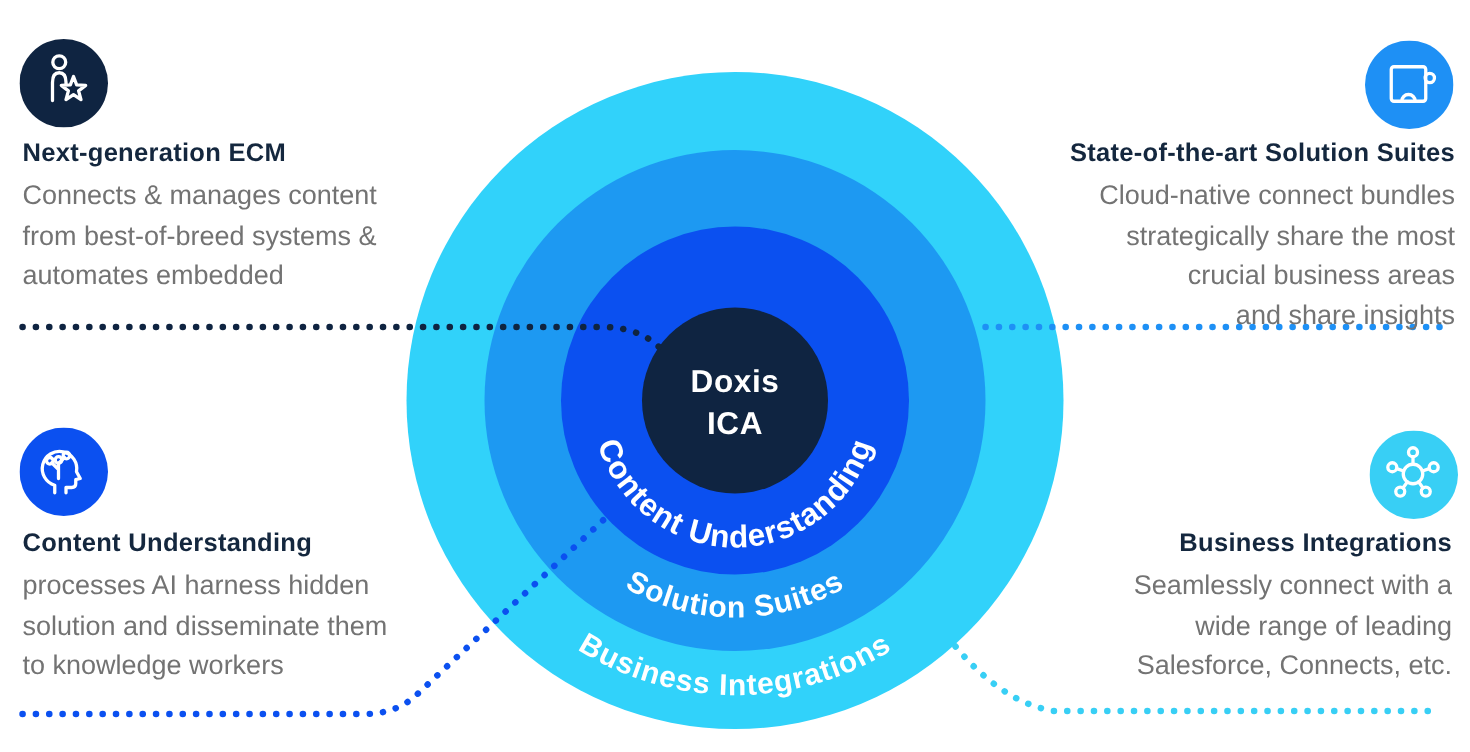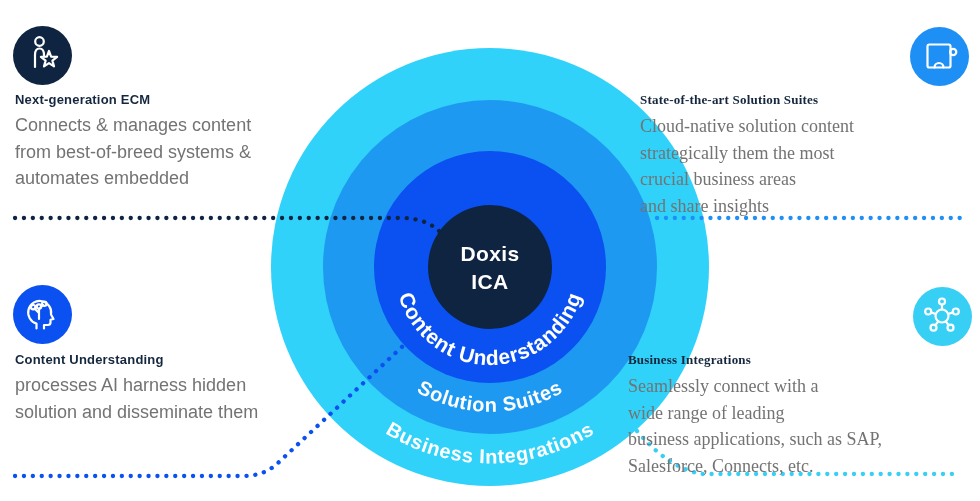--- a/index.html
+++ b/index.html
@@ -4,23 +4,23 @@
 <style>
   html,body{margin:0;padding:0;background:#fff;}
   .canvas{
     position:relative;width:980px;height:501px;background:#ffffff;overflow:hidden;
     font-family:"Liberation Sans", sans-serif;
   }
   .diagram-svg{position:absolute;left:0;top:0;}
   .ring-label{fill:#ffffff;font-weight:bold;letter-spacing:0.6px;}
   .center-label{fill:#ffffff;font-weight:bold;letter-spacing:0.4px;text-anchor:middle;font-size:21px;}
   .callout{position:absolute;}
-  .callout .title{font-size:13px;font-weight:bold;color:#14273e;margin:0 0 5px 0;letter-spacing:0.2px;}
+  .callout .title{font-size:17px;font-weight:bold;color:#14273e;margin:0 0 5px 0;letter-spacing:0.2px;}
   .callout .line{font-size:18px;color:#737373;line-height:26.5px;white-space:nowrap;}
-  .align-right{font-family:Liberation Serif, serif;}
+  .align-right{text-align:right;}
   .icon-badge{position:absolute;width:59px;height:59px;}
   .icon-badge svg{display:block;}
   .glyph{stroke:#ffffff;stroke-width:2.2;fill:none;stroke-linecap:round;stroke-linejoin:round;}
   .connector{fill:none;stroke-width:4.3;stroke-linecap:round;stroke-dasharray:0.1 8.8;}
 </style>
 </head>
 <body>
 
 <div class="canvas">
 
@@ -79,22 +79,22 @@
       <g class="glyph" stroke-width="2">
         <rect x="17.5" y="17.5" width="23" height="23" rx="1.8"></rect>
         <path d="M24.5 40.5 a4.5 4.5 0 0 1 9 0"></path>
         <circle cx="43.2" cy="25" r="3.1"></circle>
       </g>
     </svg>
   </div>
 
   <div class="callout align-right" style="right:10px;top:92px;width:330px;">
     <div class="title">State-of-the-art Solution Suites</div>
-    <div class="line">Cloud-native solution content</div>
-    <div class="line">strategically them the most</div>
+    <div class="line">Cloud-native connect bundles</div>
+    <div class="line">strategically share the most</div>
     <div class="line">crucial business areas</div>
     <div class="line">and share insights</div>
   </div>
 
   <div class="icon-badge" style="left:13px;top:285px;">
     <svg width="59" height="59" viewBox="0 0 59 59">
       <circle cx="29.5" cy="29.5" r="29.5" fill="#0b50f0"></circle>
       <g class="glyph" stroke-width="2">
         <path d="M23.5 43.5 V38.5 A11.5 11.5 0 1 1 38 29.5 L40.5 34 L37.5 34.8 V37.5 Q37.5 40 34.8 40 H31 V43.5"></path>
         <path d="M26 34 V24 M26 28 L21.5 23.5 M26 24 L30 20"></path>
@@ -102,20 +102,21 @@
         <circle cx="31.3" cy="18.7" r="2.2"></circle>
         <circle cx="26" cy="21.6" r="2.2"></circle>
       </g>
     </svg>
   </div>
 
   <div class="callout" style="left:15px;top:352px;width:310px;">
     <div class="title">Content Understanding</div>
     <div class="line">processes AI harness hidden</div>
     <div class="line">solution and disseminate them</div>
+    <div class="line">to knowledge workers</div>
   </div>
 
   <div class="icon-badge" style="left:913px;top:287px;">
     <svg width="59" height="59" viewBox="0 0 59 59">
       <circle cx="29.5" cy="29.5" r="29.5" fill="#38cff5"></circle>
       <g class="glyph" stroke-width="2">
         <circle cx="29" cy="29" r="6.5"></circle>
         <circle cx="29" cy="14.5" r="3"></circle>
         <circle cx="42.8" cy="24.5" r="3"></circle>
         <circle cx="37.5" cy="40.7" r="3"></circle>
@@ -123,17 +124,16 @@
         <circle cx="15.2" cy="24.5" r="3"></circle>
         <path d="M29 22.5 L29 17.5 M35.2 27 L39.9 25.4 M32.8 34.3 L35.7 38.3 M25.2 34.3 L22.3 38.3 M22.8 27 L18.1 25.4"></path>
       </g>
     </svg>
   </div>
 
   <div class="callout align-right" style="right:12px;top:352px;width:340px;">
     <div class="title">Business Integrations</div>
     <div class="line">Seamlessly connect with a</div>
     <div class="line">wide range of leading</div>
-    <div class="line">business applications, such as SAP,</div>
     <div class="line">Salesforce, Connects, etc.</div>
   </div>
 
 </div>
 
 </body></html>

